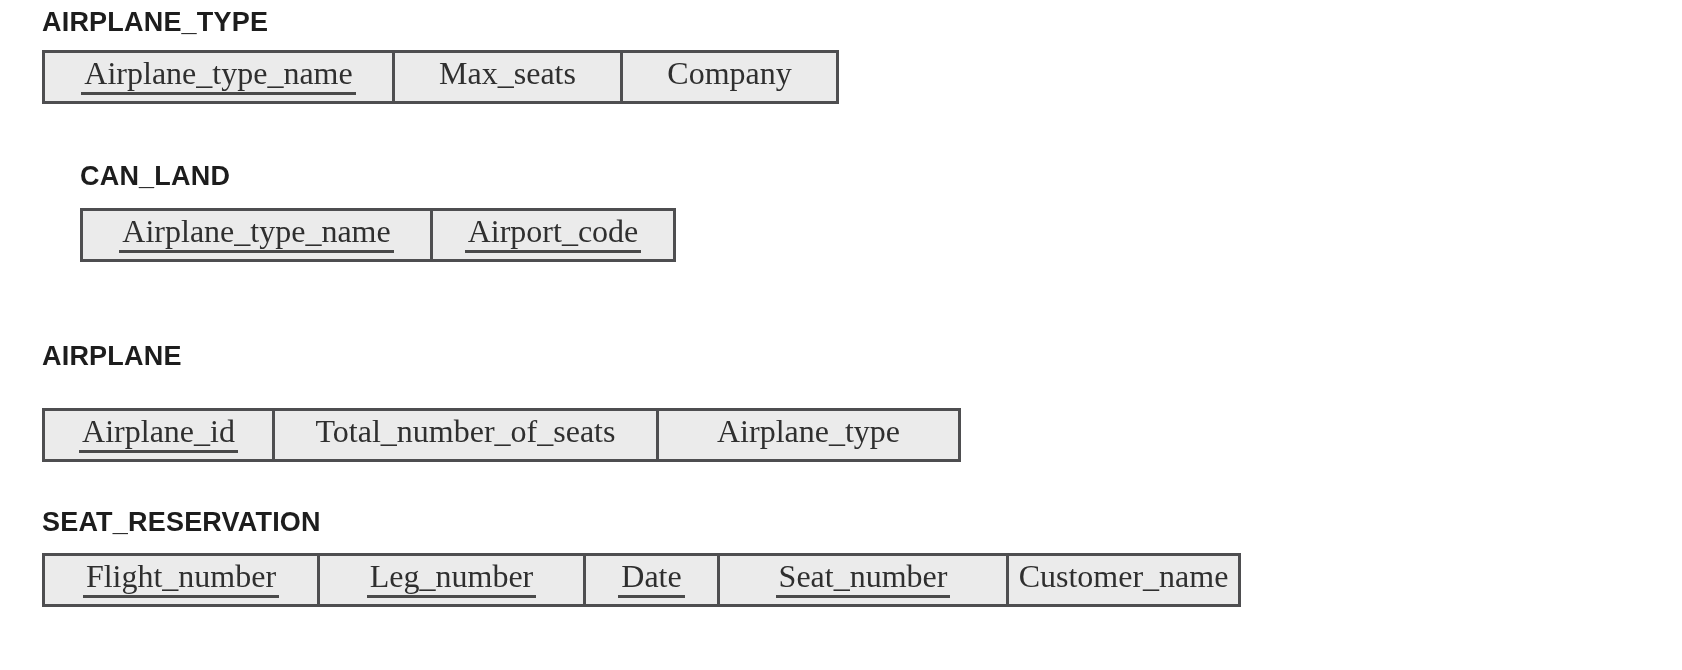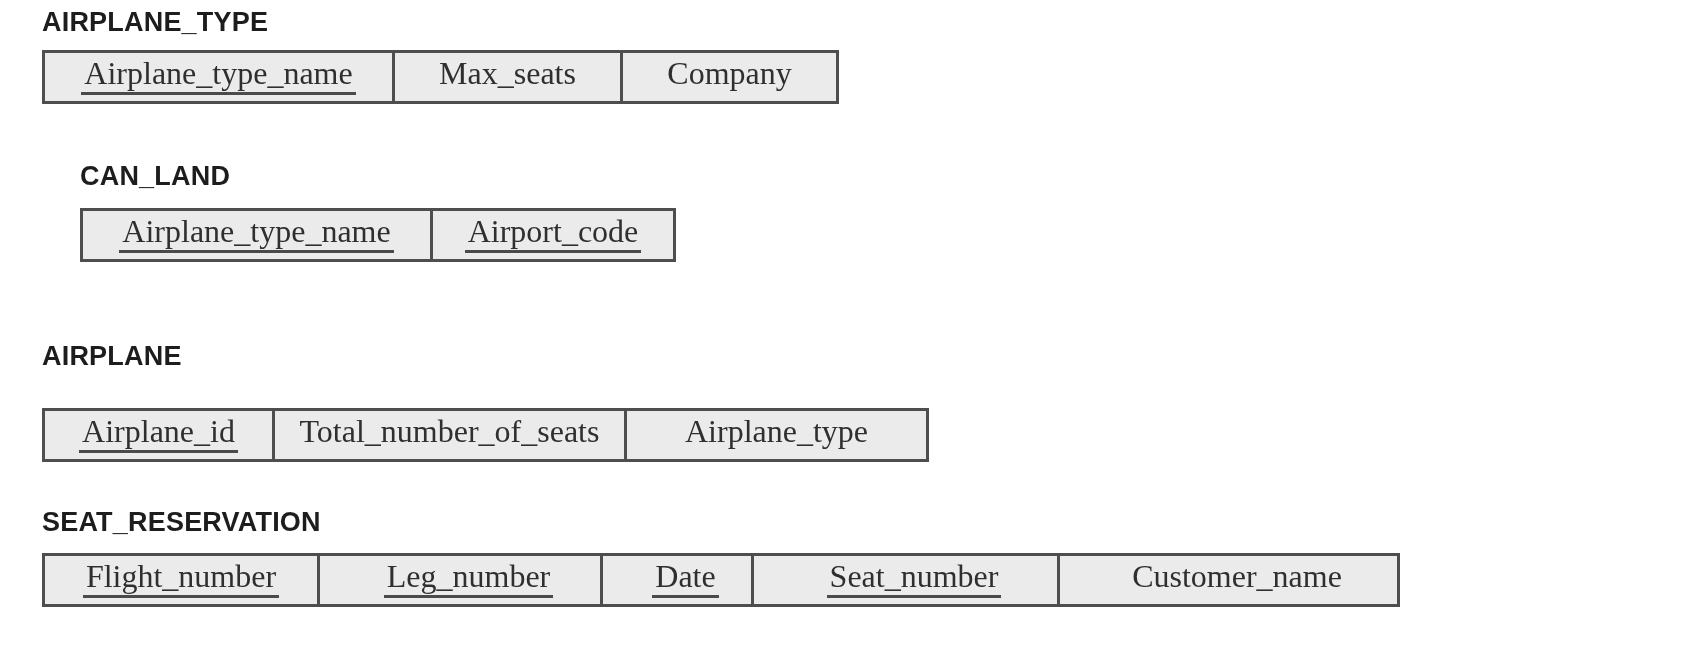--- a/index.html
+++ b/index.html
@@ -90,41 +90,41 @@
           <span class="cell-label">Airport_code</span>
         </div>
       </div>
     </section>
     <section class="table-block" style="top: 340px;">
       <div class="table-title">AIRPLANE</div>
       <div class="table-row" style="top: 44px; margin-top: 24px;">
         <div class="cell key" style="width: 230px;">
           <span class="cell-label">Airplane_id</span>
         </div>
-        <div class="cell" style="width: 352px;">
+        <div class="cell" style="width: 384px;">
           <span class="cell-label">Total_number_of_seats</span>
         </div>
         <div class="cell" style="width: 299px;">
           <span class="cell-label">Airplane_type</span>
         </div>
       </div>
     </section>
     <section class="table-block" style="top: 506px;">
       <div class="table-title">SEAT_RESERVATION</div>
-      <div class="table-row" style="top: 47px; gap: 17px;">
+      <div class="table-row" style="top: 47px;">
         <div class="cell key" style="width: 275px;">
           <span class="cell-label">Flight_number</span>
         </div>
         <div class="cell key" style="width: 266px;">
           <span class="cell-label">Leg_number</span>
         </div>
         <div class="cell key" style="width: 134px;">
           <span class="cell-label">Date</span>
         </div>
         <div class="cell key" style="width: 289px;">
           <span class="cell-label">Seat_number</span>
         </div>
-        <div class="cell" style="width: 320px; align-items: center;">
+        <div class="cell" style="width: 229px; align-items: center;">
           <span class="cell-label">Customer_name</span>
         </div>
       </div>
     </section>
   </div>
 
 </body></html>

